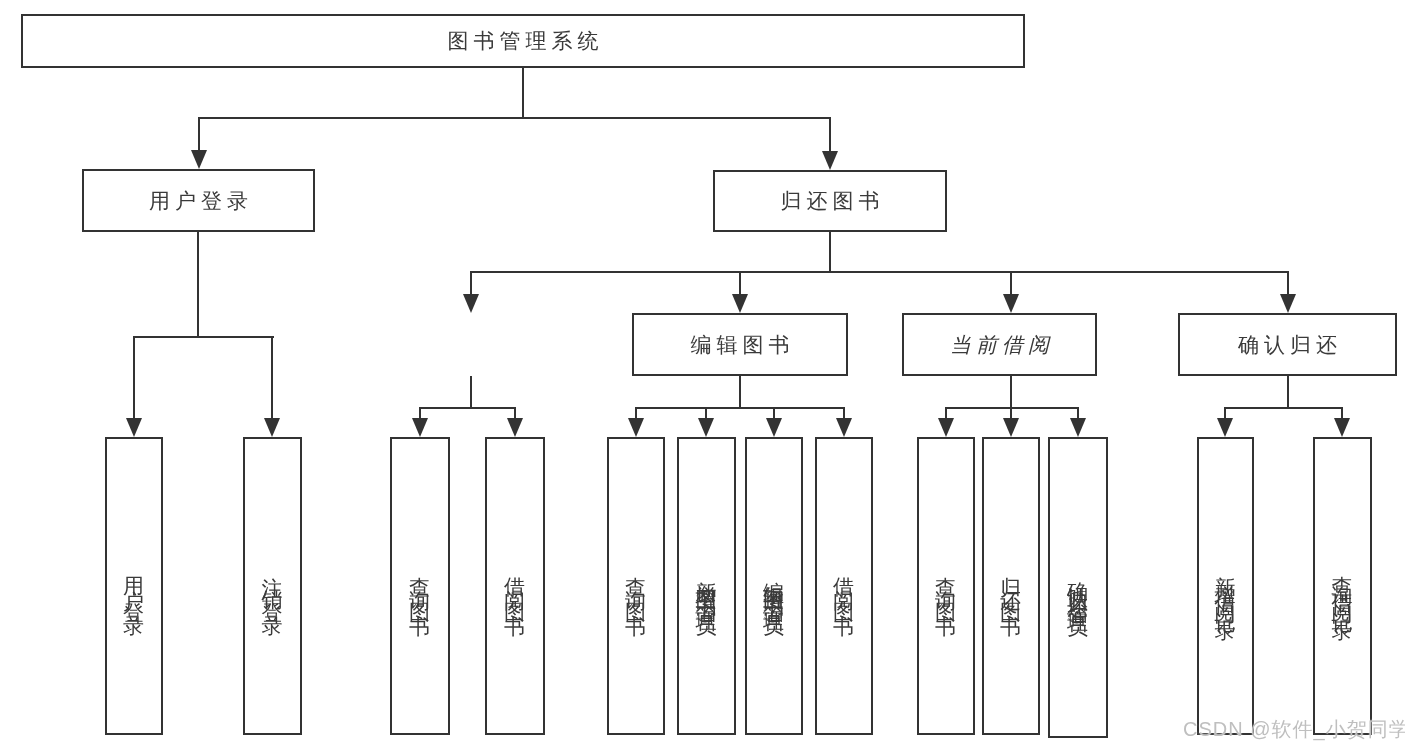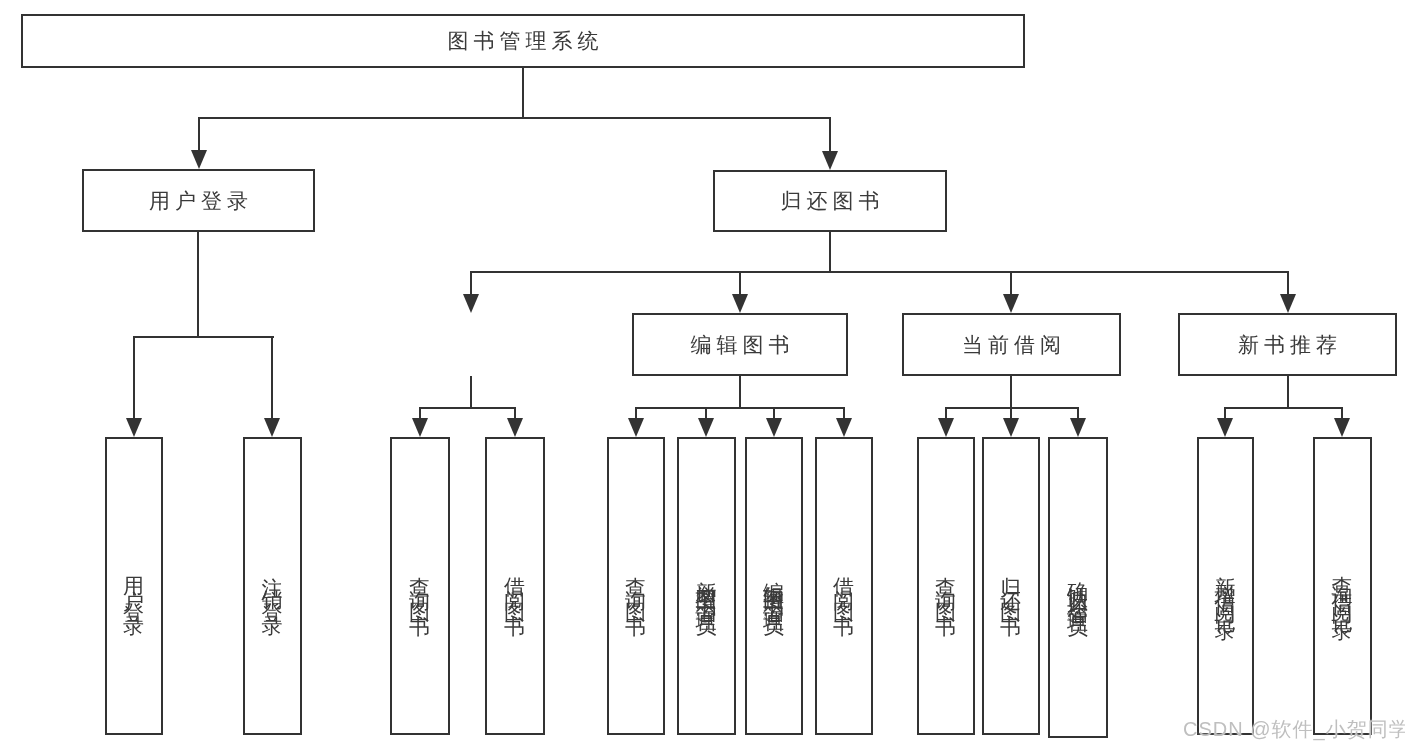--- a/index.html
+++ b/index.html
@@ -85,25 +85,25 @@
   <div class="vline" style="left:739px; top:271px; height:24px;"></div>
   <div class="arrowhead" style="left:732px; top:294px;"></div>
   <div class="vline" style="left:1010px; top:271px; height:24px;"></div>
   <div class="arrowhead" style="left:1003px; top:294px;"></div>
   <div class="vline" style="left:1287px; top:271px; height:24px;"></div>
   <div class="arrowhead" style="left:1280px; top:294px;"></div>
 
   <div class="node h-node" style="left:632px; top:313px; width:216px; height:63px;">
     <span>编辑图书</span>
   </div>
-  <div class="node h-node" style="left:902px; top:313px; width:219px; height:63px;">
+  <div class="node h-node" style="left:902px; top:313px; width:195px; height:63px;font-style:italic;">
     <span>当前借阅</span>
   </div>
   <div class="node h-node" style="left:1178px; top:313px; width:219px; height:63px;">
-    <span>新书推荐</span>
+    <span>确认归还</span>
   </div>
 
   <div class="vline" style="left:470px; top:376px; height:33px;"></div>
   <div class="hline" style="left:419px; top:407px; width:97px;"></div>
   <div class="vline" style="left:419px; top:407px; height:12px;"></div>
   <div class="arrowhead" style="left:412px; top:418px;"></div>
   <div class="vline" style="left:514px; top:407px; height:12px;"></div>
   <div class="arrowhead" style="left:507px; top:418px;"></div>
 
   <div class="vline" style="left:739px; top:376px; height:33px;"></div>

